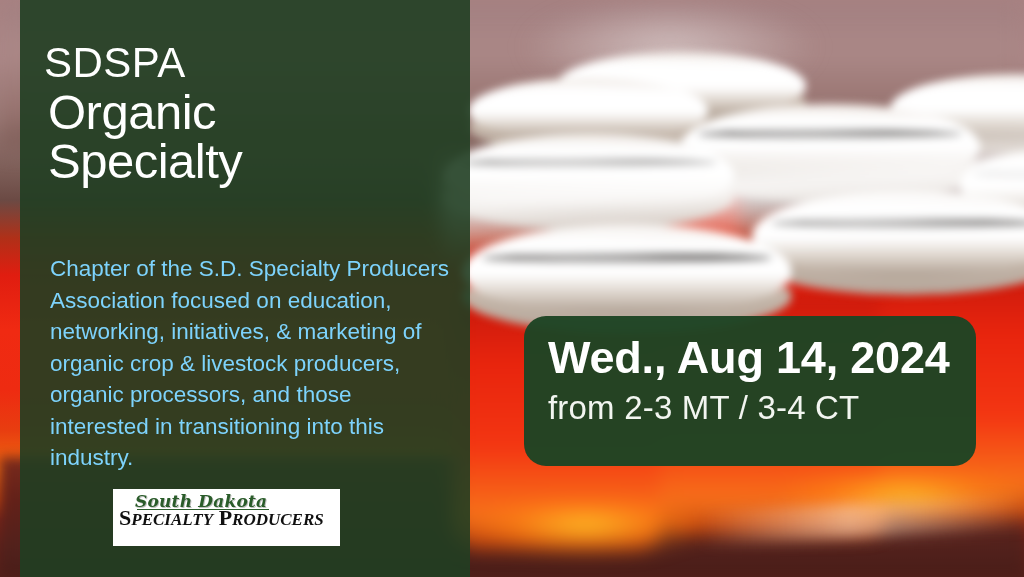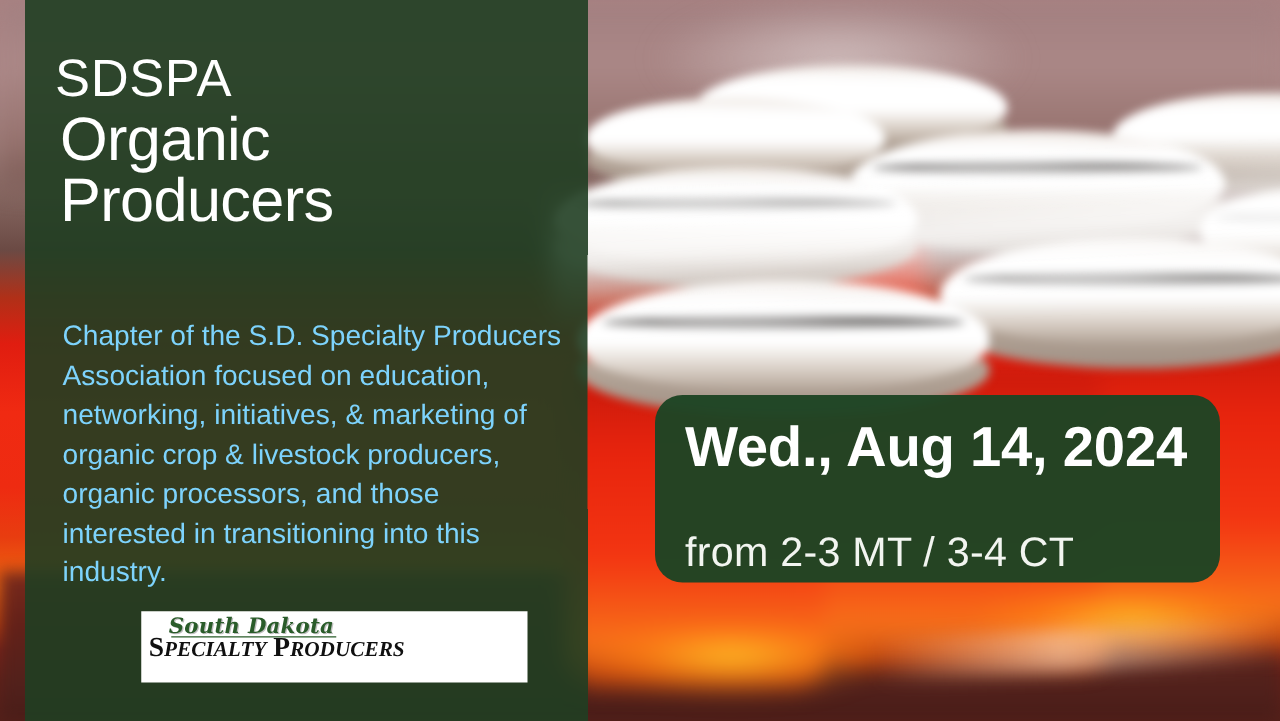--- a/index.html
+++ b/index.html
@@ -168,21 +168,21 @@
     color: #7dd3fc;
     font-size: 22.5px;
     line-height: 31.5px;
     font-weight: 400;
   }
 
   
   .logo {
     position: absolute;
     left: 113px; top: 489px;
-    width: 309px; height: 57px;
+    width: 227px; height: 57px;
     background: #ffffff;
     box-sizing: border-box;
     padding: 3px 4px 3px 4px;
   }
   .logo-inner { position: relative; width: 100%; height: 100%; }
   .logo-script {
     position: absolute;
     left: 18px; top: -1px;
     color: #2a5c2a;
     font-family: "DejaVu Serif", serif;
@@ -241,21 +241,20 @@
     letter-spacing: -0.2px;
     white-space: nowrap;
   }
   .date-line2 {
     color: #f2f5f0;
     font-size: 33px;
     font-weight: 400;
     line-height: 44px;
     letter-spacing: 0.2px;
     white-space: nowrap;
-    margin-top: 34px;
   }
 </style>
 </head>
 <body>
 
 <div id="canvas">
 
   <div class="photo">
     <div class="photo-base"></div>
     <div class="table-top"></div>
@@ -323,21 +322,21 @@
     <div class="spec-band"></div>
     <div class="table-gloss"></div>
   </div>
 
   <div class="green-panel"></div>
 
   <div class="kicker">SDSPA</div>
 
   <div class="headline">
     <span class="l1">Organic</span>
-    <span class="l2">Producers</span>
+    <span class="l2">Specialty</span>
   </div>
 
   <div class="body-copy">Chapter of the S.D. Specialty Producers Association focused on education, networking, initiatives, &amp; marketing of organic crop &amp; livestock producers, organic processors, and those interested in transitioning into this industry.</div>
 
   <div class="logo">
     <div class="logo-inner">
       <div class="logo-script">
         <span>South Dakota</span>
         <span class="und"></span>
       </div>

